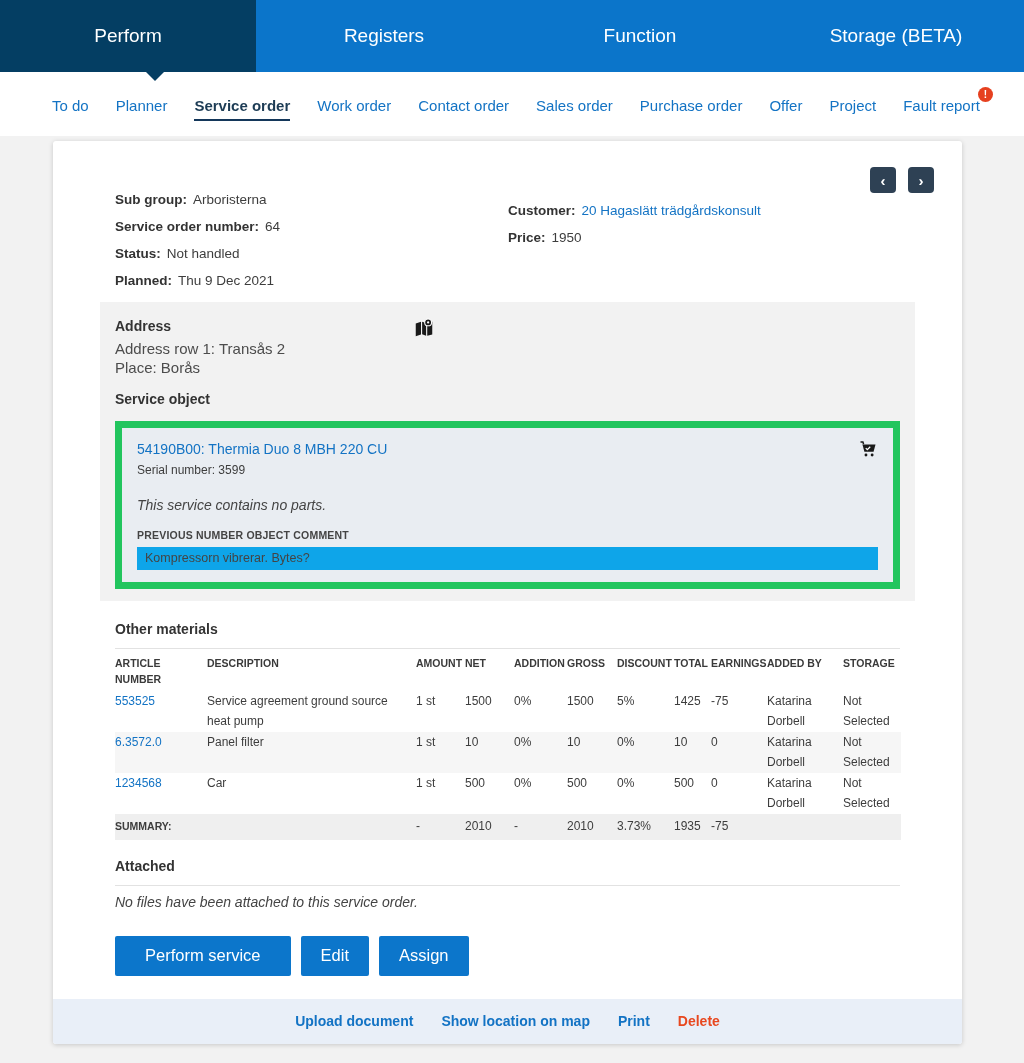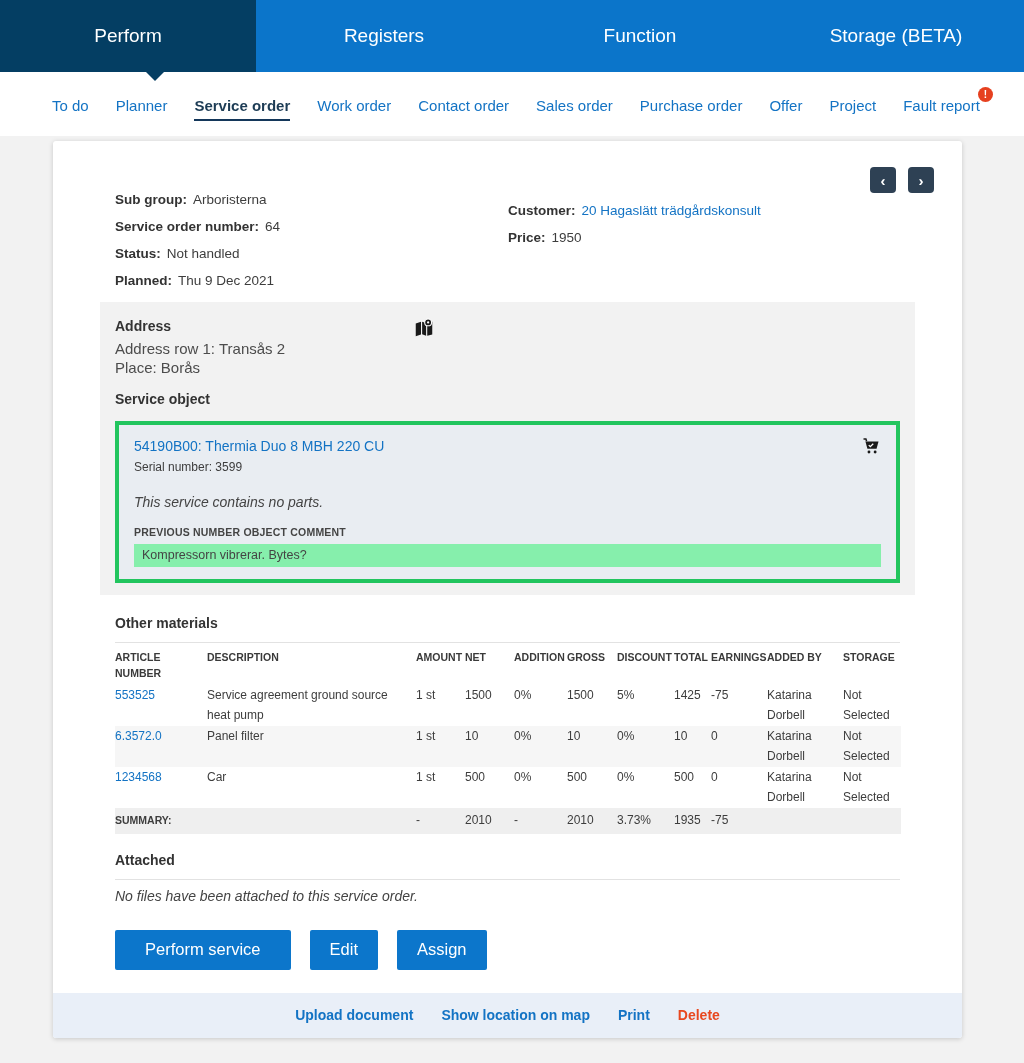--- a/index.html
+++ b/index.html
@@ -69,30 +69,30 @@
   .gray-section {
     background:#f2f2f2; margin:2px -15px 0 -15px;
     padding:16px 15px 12px 15px; position:relative;
   }
   .section-title { font-size:14px; font-weight:700; color:#333; line-height:16px; }
   .addr-lines { margin-top:6px; font-size:15px;
     line-height:18.5px; color:#4c4c4c; }
   .map-icon { position:absolute; left:315px; top:16px; cursor:pointer; }
   .so-title { margin-top:14px; }
   .so-card {
-    margin-top:14px; background:#e9edf2; border:4px solid #22c55e;
+    margin-top:14px; background:#e9edf2; border:7px solid #22c55e;
     padding:13px 15px 12px 15px; position:relative;
   }
   .so-link { font-size:14px; line-height:17px; color:#1373c4; cursor:pointer; }
   .so-serial { margin-top:5px; font-size:12px; line-height:14px; color:#3d3d3d; }
   .cart-icon { position:absolute; top:12px; right:16px; cursor:pointer; }
   .so-noparts { margin-top:20px; font-style:italic; font-size:14px; line-height:17px; color:#444; }
   .so-comment-label { margin-top:15px; font-size:10.5px; font-weight:700;
     letter-spacing:.2px; color:#444; line-height:12px; }
-  .so-comment-bar { margin-top:6px; background:#86efac; padding:5px 8px;
+  .so-comment-bar { margin-top:6px; background:#0ea5e9; padding:5px 8px;
     font-size:12.5px; line-height:13px; color:#444; }
   
   .materials-title { margin-top:20px; }
   .hr { border:none; border-top:1px solid #e2e2e2; margin-top:11px; }
   table.materials { width:100%; border-collapse:collapse; margin-top:4px; table-layout:fixed; }
   table.materials th {
     text-align:left; font-size:10.5px; font-weight:700; color:#3a3a3a;
     padding:2px 4px 4px 0; line-height:16px; vertical-align:top;
   }
   table.materials td {
@@ -102,21 +102,21 @@
   table.materials td.link { color:#1373c4; cursor:pointer; }
   tr.row-alt { background:#f6f6f6; }
   tr.summary-row { background:#efefef; }
   tr.summary-row td { padding:3px 4px 3px 0; font-size:11px; }
   tr.summary-row td.sum-label { font-weight:700; font-size:10.5px; }
   tr.summary-row td.sum-val { font-size:12px; }
   
   .attached-title { margin-top:18px; }
   .attached-empty { margin-top:8px; font-style:italic; font-size:14px; line-height:17px; color:#444; }
   
-  .actions { margin-top:25px; display:flex; gap:19px; }
+  .actions { margin-top:25px; display:flex; gap:10px; }
   .btn {
     background:#0c76cb; color:#fff; border:none; border-radius:2px;
     height:40px; font-size:16.5px; font-family:"Liberation Sans",sans-serif;
     cursor:pointer;
   }
   .btn-wide { padding:0 30px; }
   .btn-mid { padding:0 20px; }
   
   .card-footer {
     margin-top:23px; height:45px; background:#e9eff8;

